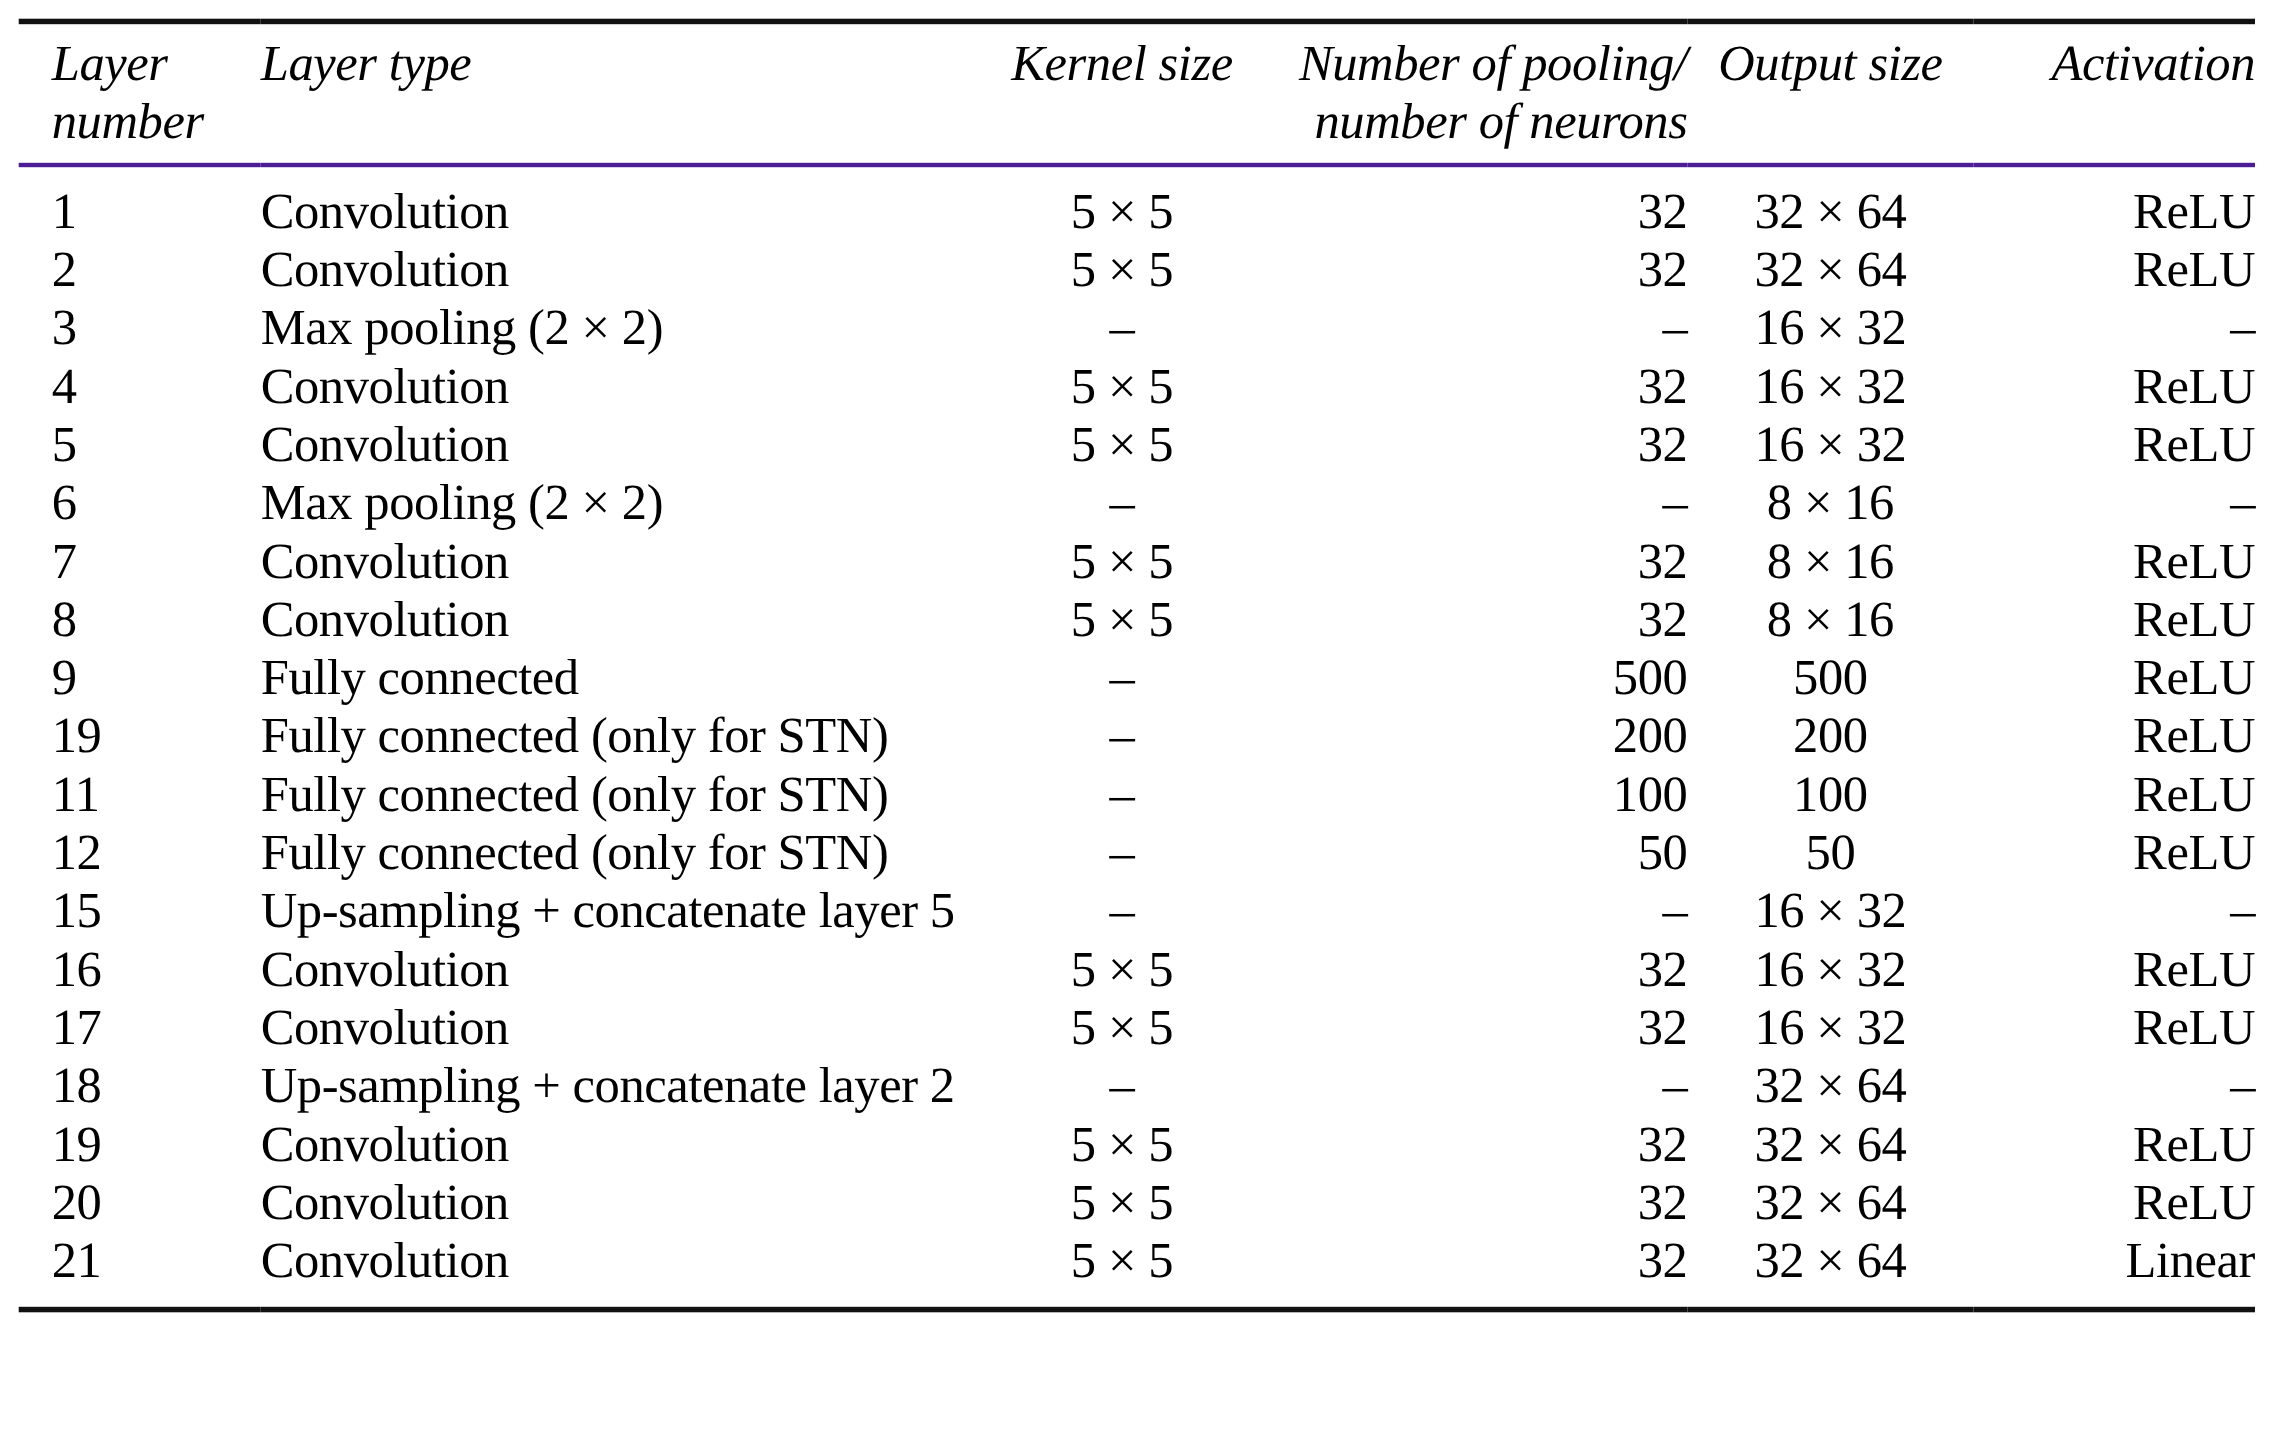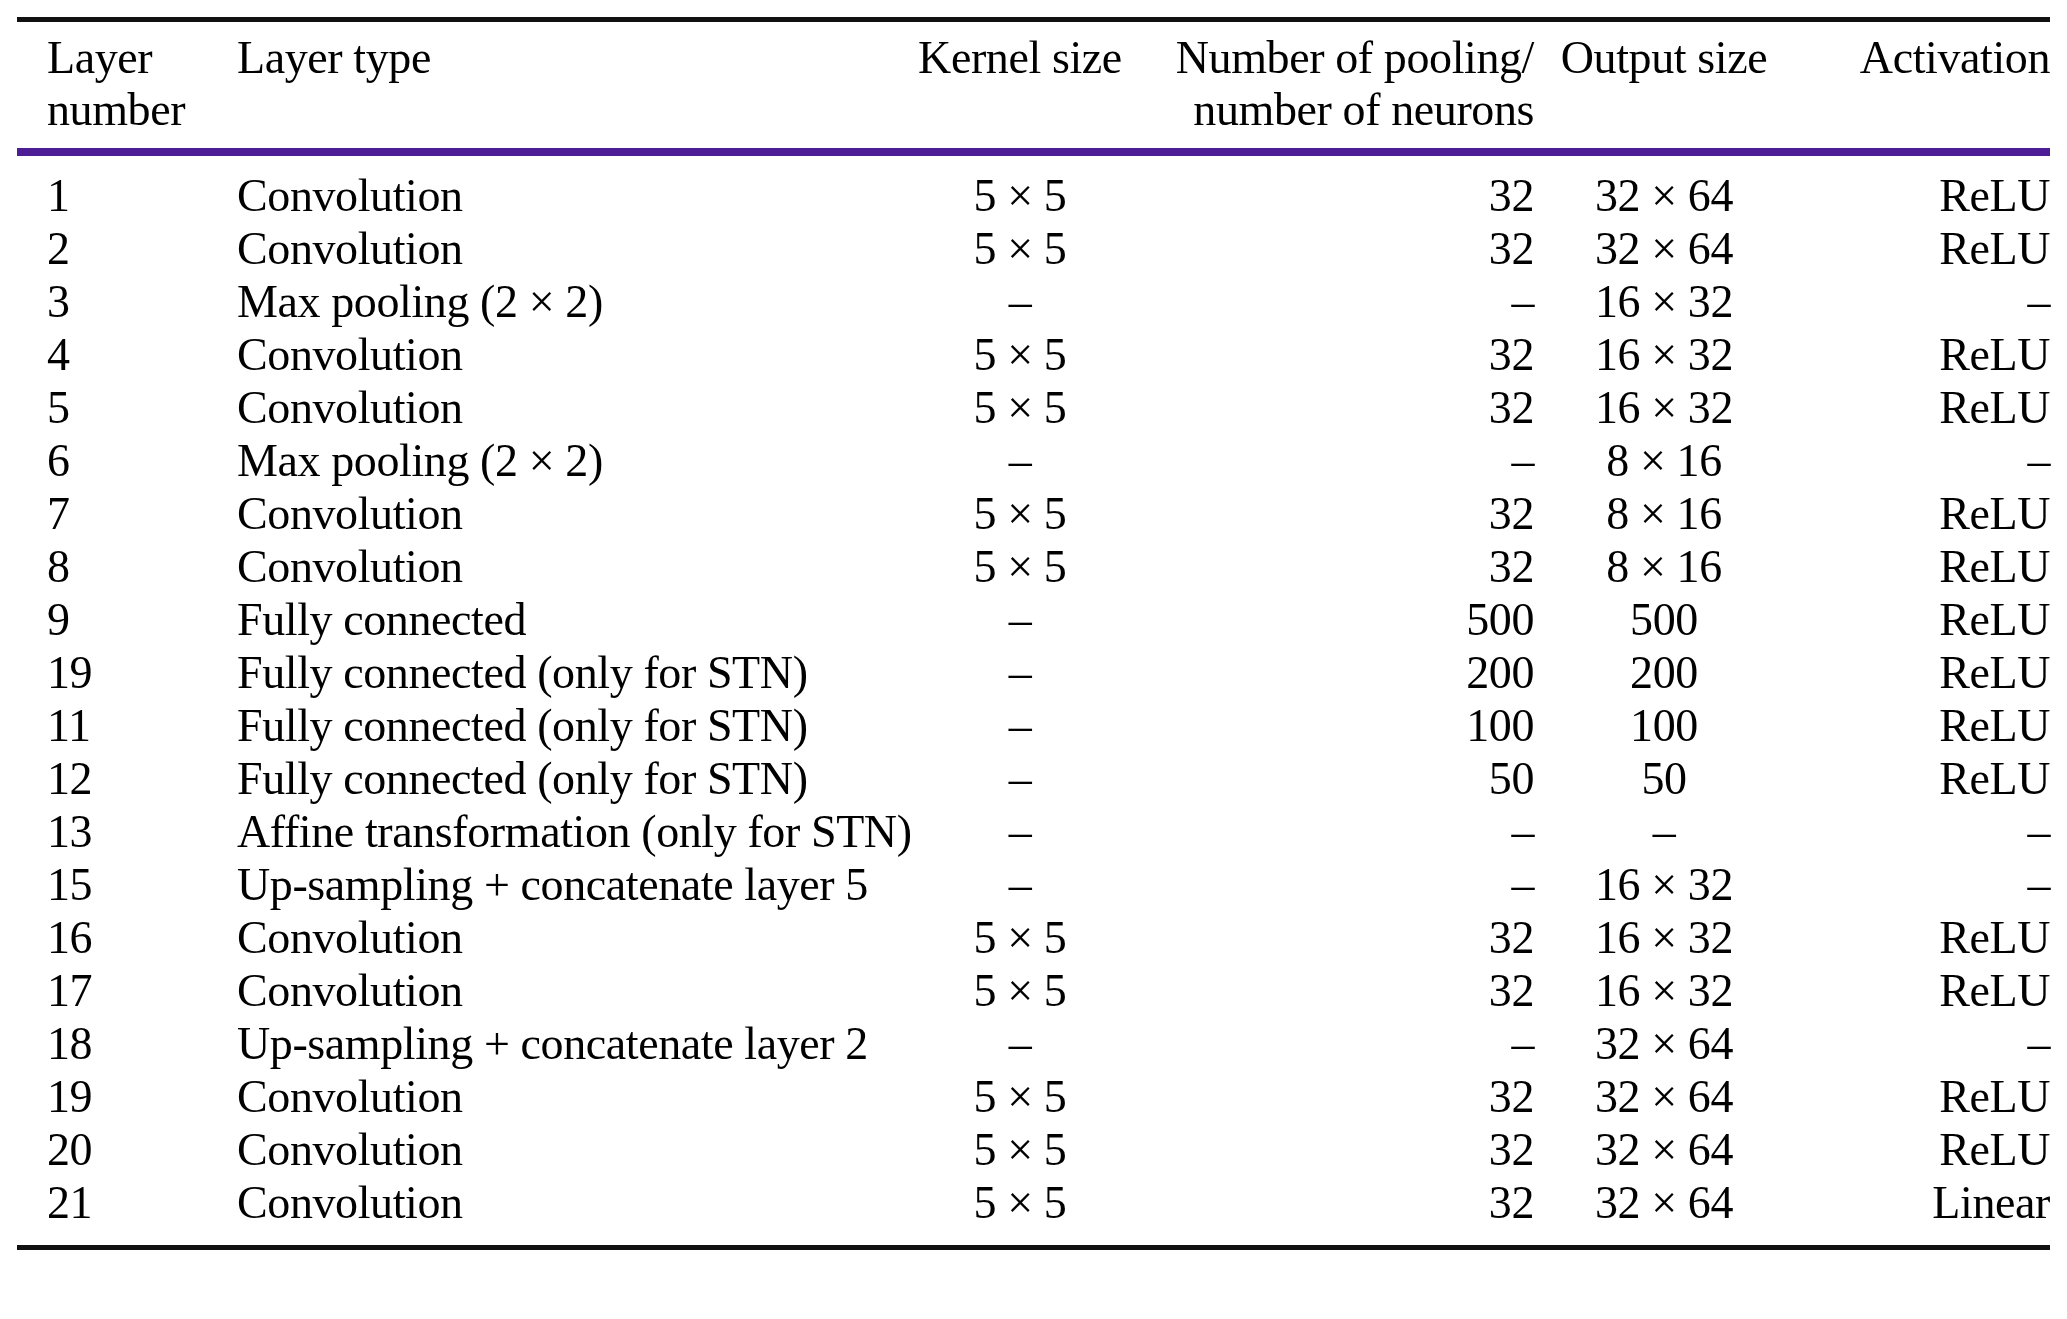--- a/index.html
+++ b/index.html
@@ -27,21 +27,21 @@
     border-top: 5px solid #111111;
     border-bottom: 5px solid #111111;
   }
   col.w0 { width: 220px; }
   col.w1 { width: 663px; }
   col.w2 { width: 240px; }
   col.w3 { width: 394px; }
   col.w4 { width: 260px; }
   col.w5 { width: 256px; }
 
-  thead tr { border-bottom: 8px solid #4c1d95; }
+  thead tr { border-bottom: 4px solid #4c1d95; font-style: italic; }
   th {
     font-weight: normal;
     vertical-align: top;
     padding: 10px 0 12px 0;
     white-space: nowrap;
   }
   th .hline { line-height: 52px; }
   td {
     padding: 0;
     white-space: nowrap;
@@ -186,28 +186,20 @@
         </tr>
         <tr>
           <td class="c0">12</td>
           <td class="c1">Fully connected (only for STN)</td>
           <td class="c2">–</td>
           <td class="c3">50</td>
           <td class="c4">50</td>
           <td class="c5">ReLU</td>
         </tr>
         <tr>
-          <td class="c0">13</td>
-          <td class="c1">Affine transformation (only for STN)</td>
-          <td class="c2">–</td>
-          <td class="c3">–</td>
-          <td class="c4">–</td>
-          <td class="c5">–</td>
-        </tr>
-        <tr>
           <td class="c0">15</td>
           <td class="c1">Up-sampling + concatenate layer 5</td>
           <td class="c2">–</td>
           <td class="c3">–</td>
           <td class="c4">16 × 32</td>
           <td class="c5">–</td>
         </tr>
         <tr>
           <td class="c0">16</td>
           <td class="c1">Convolution</td>

